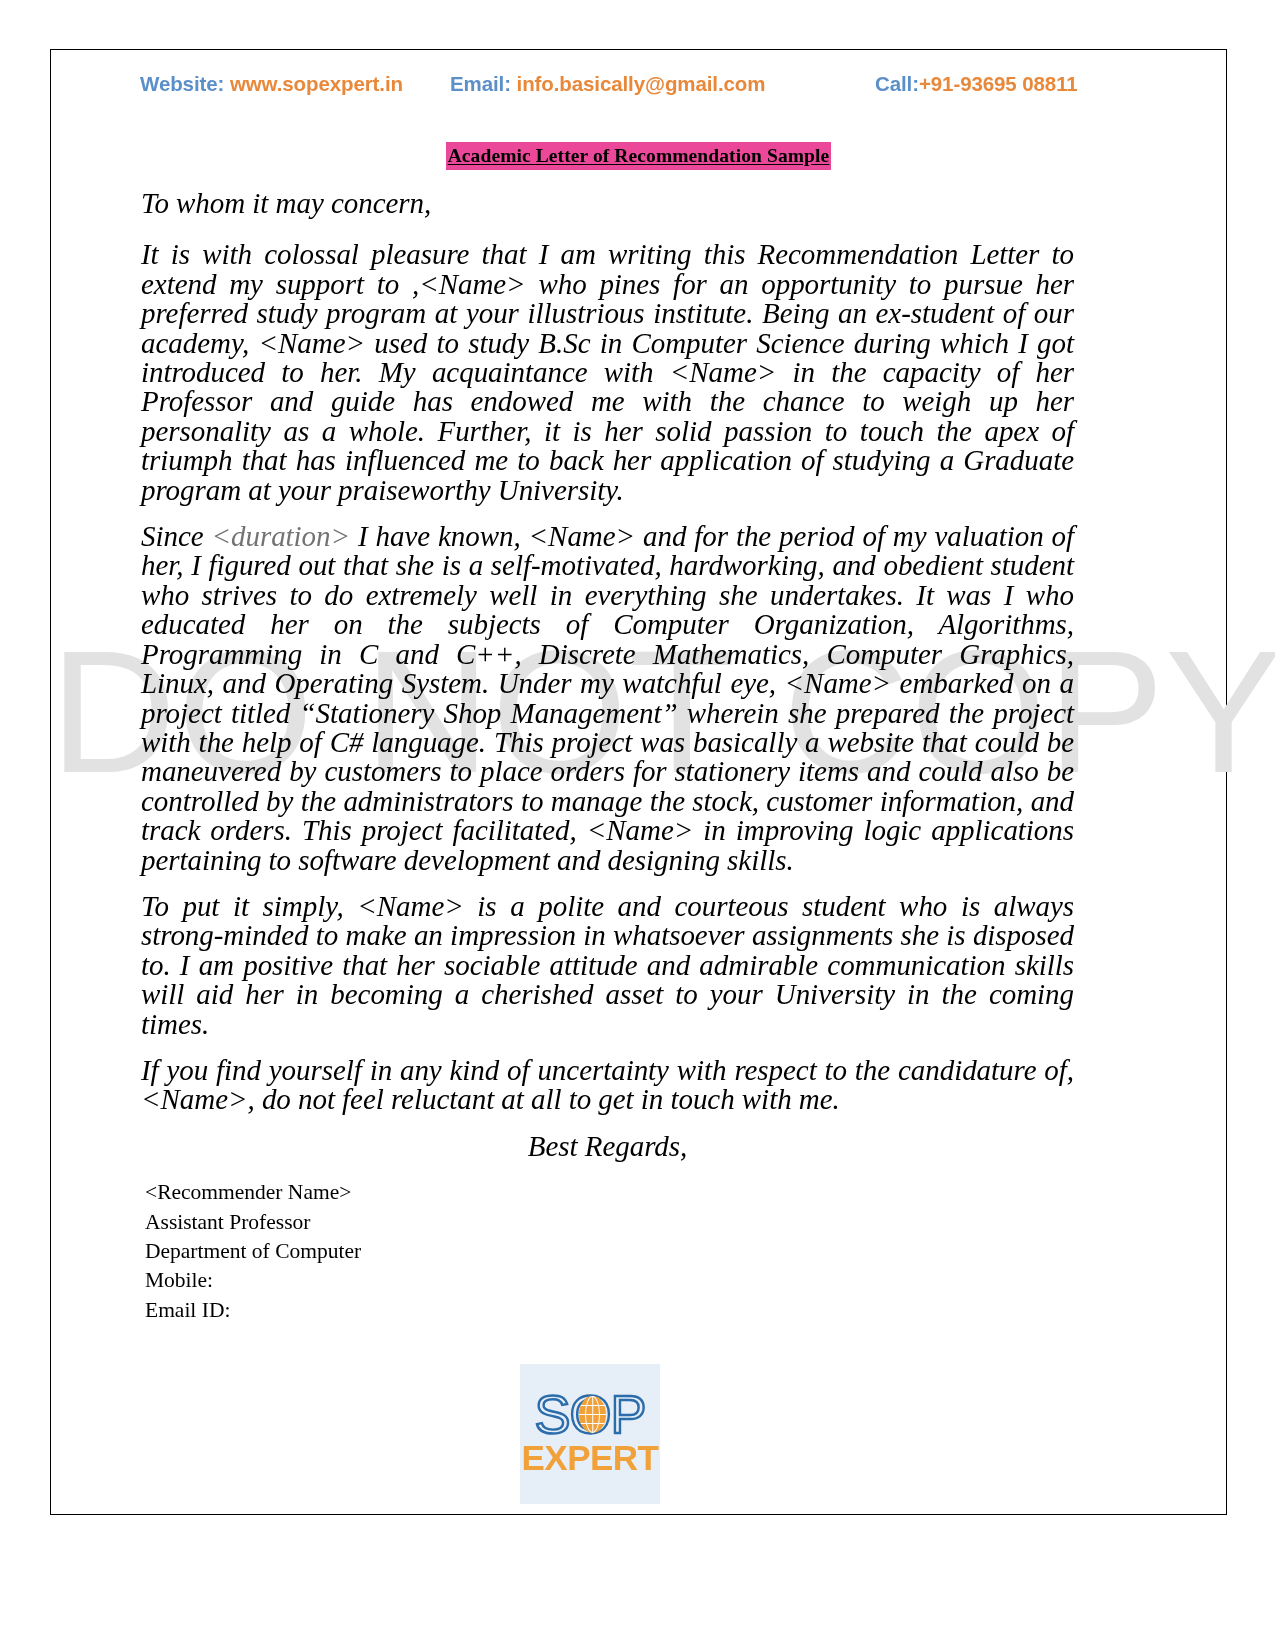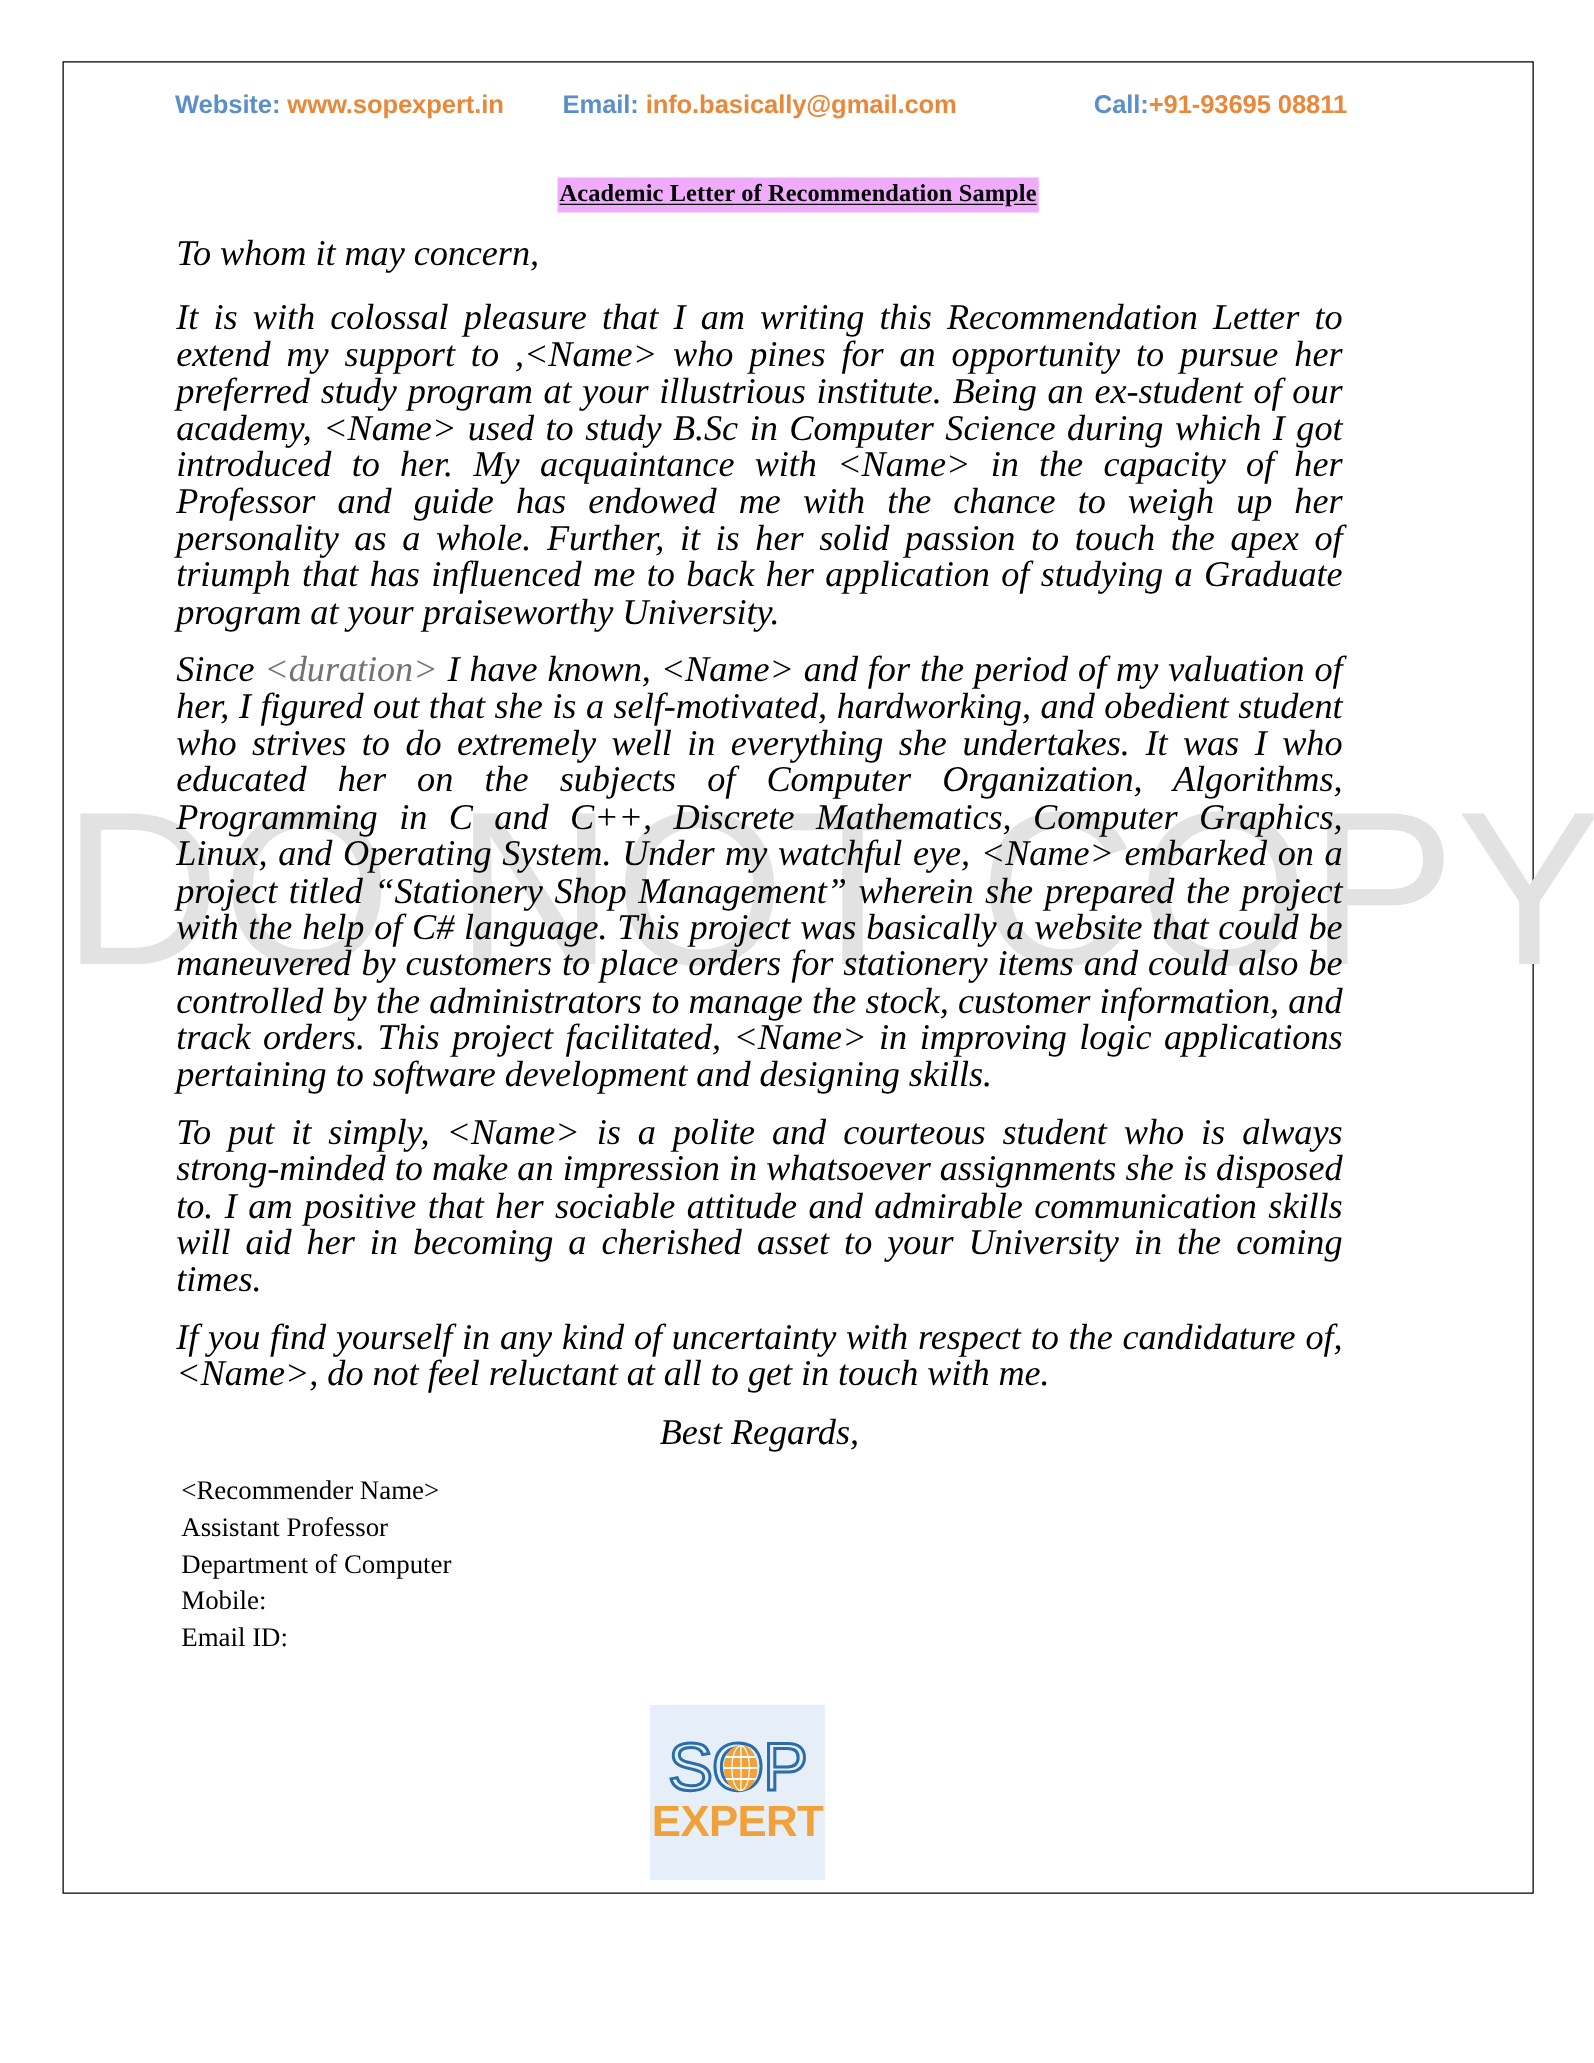--- a/index.html
+++ b/index.html
@@ -72,21 +72,21 @@
   
   .doc-title-wrap {
     position: absolute;
     left: 0;
     top: 93px;
     width: 1177px;
     text-align: center;
   }
   .doc-title {
     display: inline-block;
-    background: #f0abfc;
+    background: #ec4899;
     color: #000000;
     font-family: "Liberation Serif", "DejaVu Serif", serif;
     font-weight: bold;
     font-size: 19.5px;
     line-height: 1.35;
     text-decoration: underline;
     text-underline-offset: 2px;
     padding: 1px 2px 1px 2px;
     letter-spacing: 0.1px;
   }

